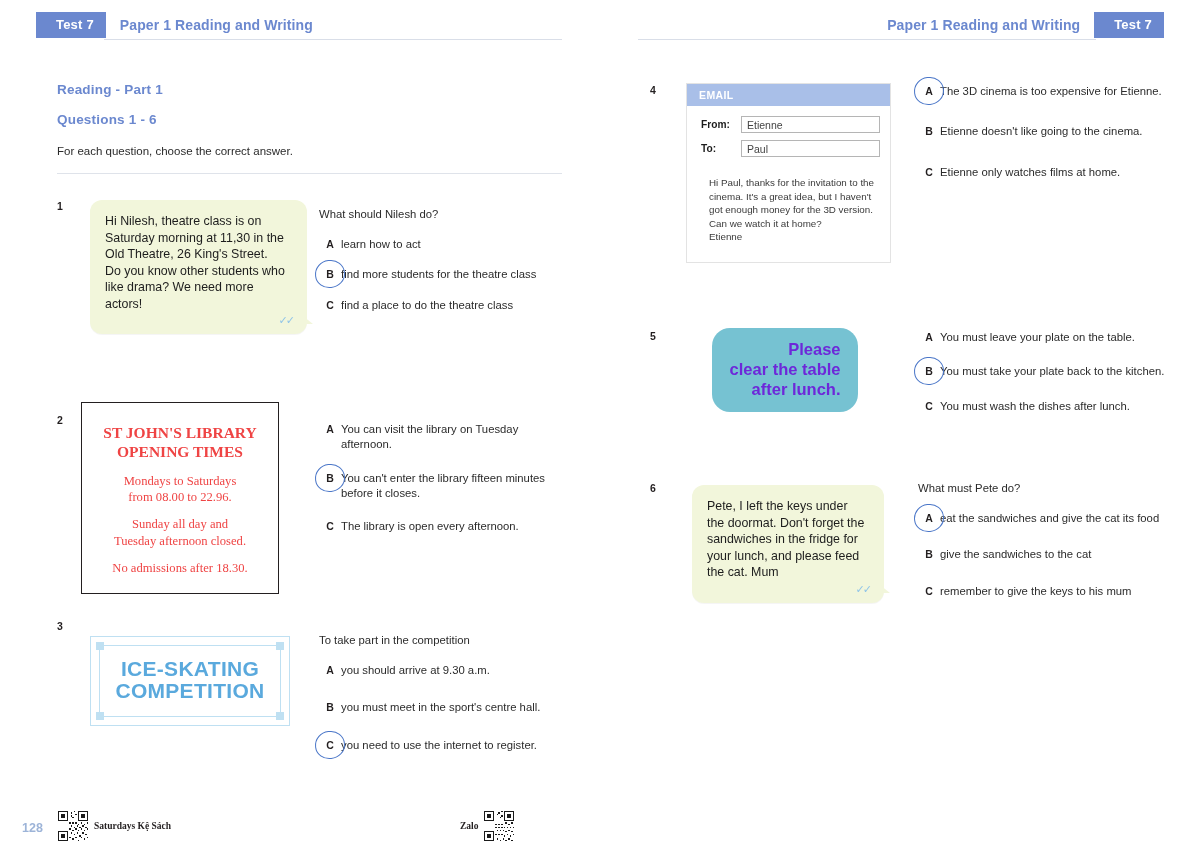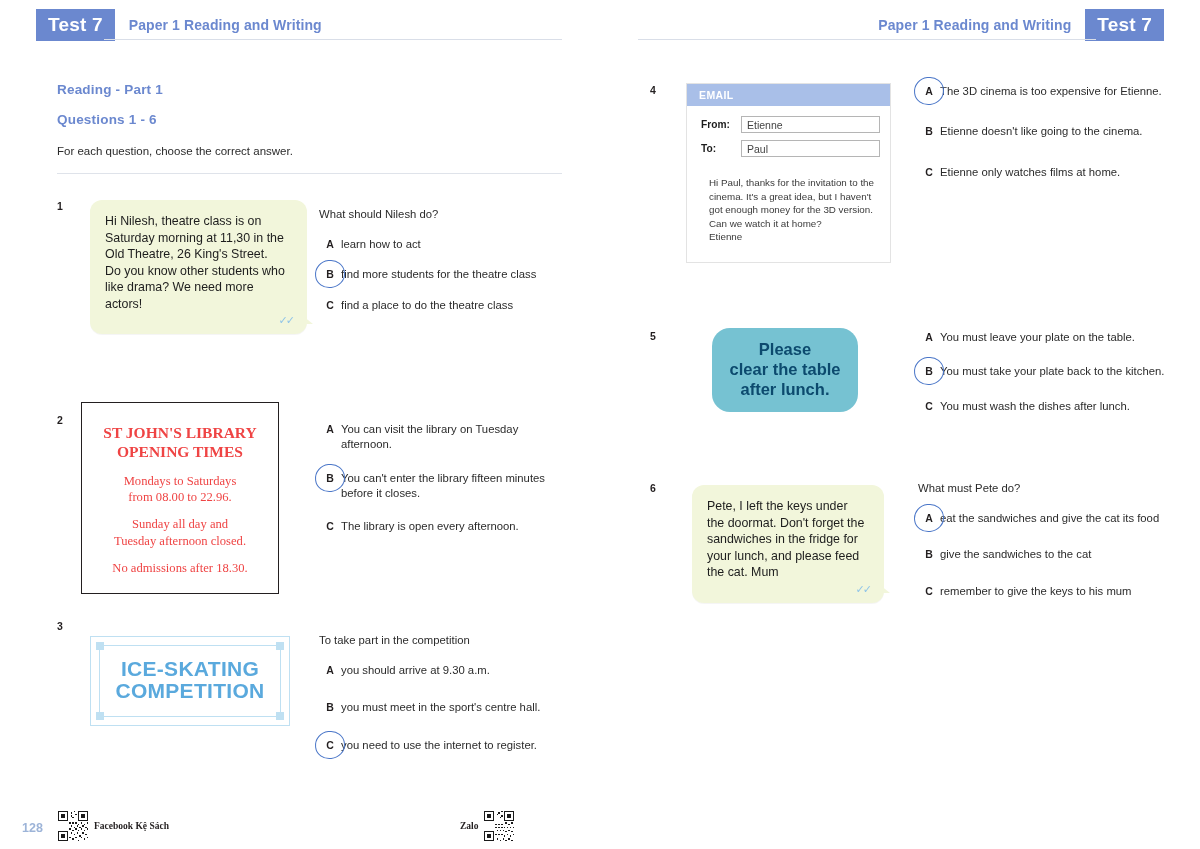--- a/index.html
+++ b/index.html
@@ -17,22 +17,22 @@
   .page { position:relative; height:849px; }
   .page-left  { width:600px; }
   .page-right { width:600px; }
 
   
   .runhead { position:absolute; top:11px; height:28px; display:flex; align-items:center; }
   .runhead-left  { left:36px;  }
   .runhead-right { right:36px; flex-direction:row; }
   .test-badge {
     background:#6b88cf; color:#ffffff;
-    font-weight:bold; font-size:19px; letter-spacing:.2px;
-    padding:6px 12px 7px 12px; line-height:1;
+    font-weight:bold; font-size:13px; letter-spacing:.2px;
+    padding:6px 12px 7px 20px; line-height:1;
   }
   .runhead-title {
     color:#6b88cf; font-weight:bold; font-size:14px;
     letter-spacing:.1px; padding:0 14px;
   }
   .head-rule {
     position:absolute; top:39px; height:1px; background:#d9dee8;
   }
   .head-rule-left  { left:104px; right:38px; }
   .head-rule-right { left:38px;  right:104px; }
@@ -172,21 +172,21 @@
 
   
   .sign {
     background:#76c2d2;
     border-radius:18px;
     width:146px; height:84px;
     display:flex; align-items:center; justify-content:center;
     text-align:center;
   }
   .sign-text {
-    color:#0c4a6e; font-weight:bold; font-size:16.5px; line-height:1.2;
+    color:#6d28d9; font-weight:bold; font-size:16.5px; line-height:1.2;text-align:right;
   }
 
   
   .footer { position:absolute; bottom:0; left:0; right:0; height:44px; }
   .pagenum {
     position:absolute; bottom:14px;
     color:#9db4d8; font-size:12.5px; font-weight:bold;
   }
   .pagenum-left  { left:22px; }
   .pagenum-right { right:26px; }
@@ -372,21 +372,21 @@
               <rect x="19" y="16" width="1" height="1"></rect>
             <rect x="8" y="18" width="1" height="1"></rect>
               <rect x="10" y="19" width="1" height="1"></rect>
             <rect x="12" y="18" width="1" height="1"></rect>
               <rect x="14" y="20" width="1" height="1"></rect>
             <rect x="16" y="18" width="1" height="1"></rect>
               <rect x="18" y="19" width="1" height="1"></rect>
             <rect x="20" y="18" width="1" height="1"></rect>
           </g>
         </svg>
-        <span>Facebook Kệ Sách</span>
+        <span>Saturdays Kệ Sách</span>
       </span>
 
       <span class="credit credit-zalo">
         <span>Zalo</span>
         <svg class="qr" width="30" height="30" viewBox="0 0 21 21" shape-rendering="crispEdges">
           <rect width="21" height="21" fill="#fff"></rect>
           <g fill="#1a1a1a">
             <rect x="0" y="0" width="7" height="1"></rect>
               <rect x="0" y="6" width="7" height="1"></rect>
             <rect x="0" y="0" width="1" height="7"></rect>

